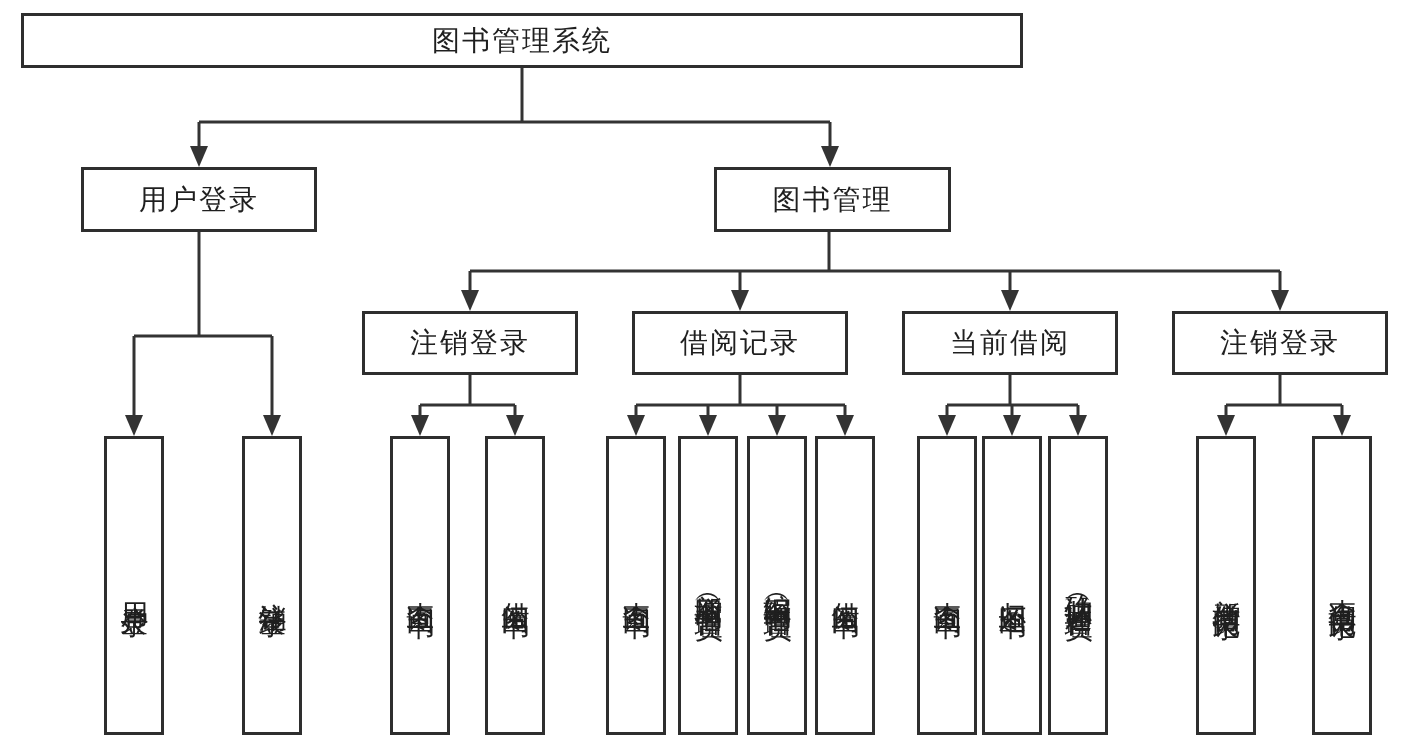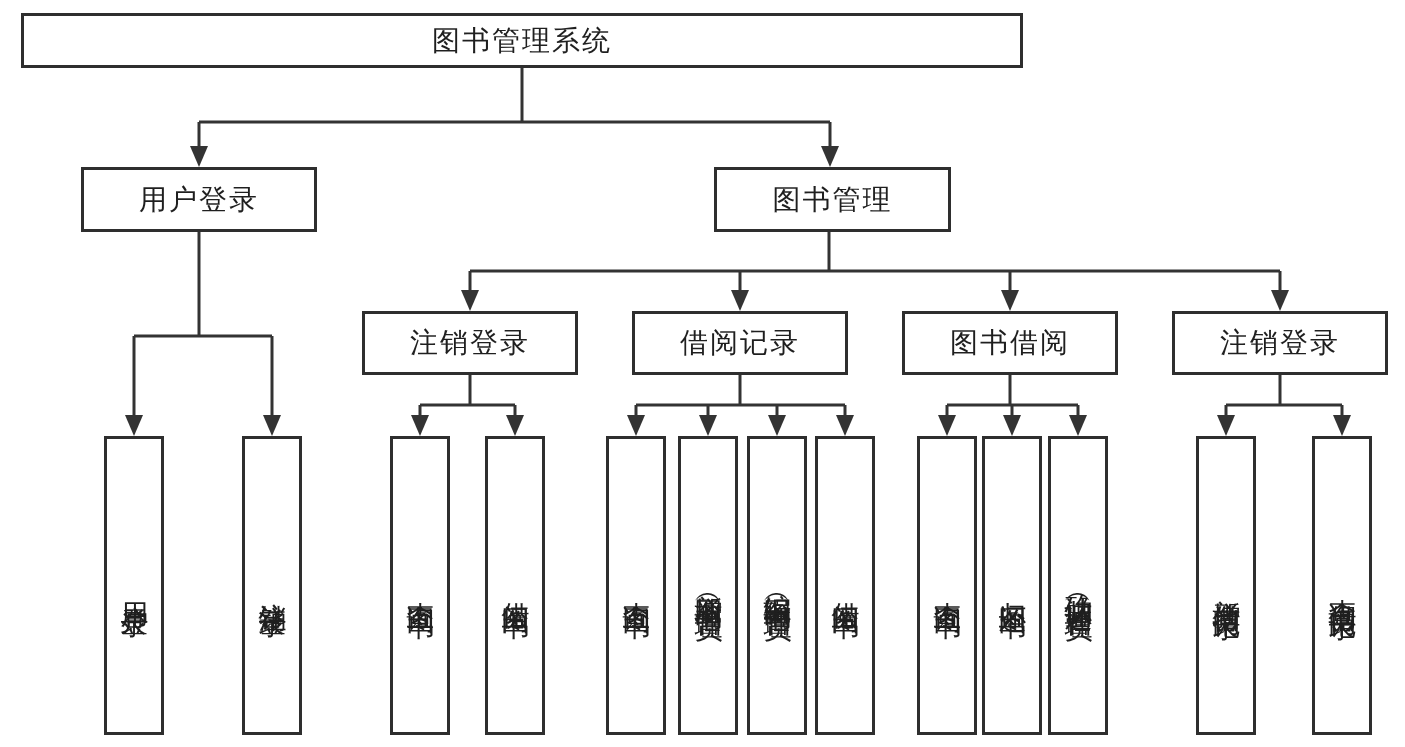--- a/index.html
+++ b/index.html
@@ -157,21 +157,21 @@
     <span>图书管理</span>
   </div>
 
   <div class="node node-l3 node-l3-a">
     <span>注销登录</span>
   </div>
   <div class="node node-l3 node-l3-b">
     <span>借阅记录</span>
   </div>
   <div class="node node-l3 node-l3-c">
-    <span>图书借阅</span>
+    <span>当前借阅</span>
   </div>
   <div class="node node-l3 node-l3-d">
     <span>注销登录</span>
   </div>
 
   <div class="node leaf leaf-1">
     <span class="vtext">用户登录</span>
   </div>
   <div class="node leaf leaf-2">
     <span class="vtext">注销登录</span>

